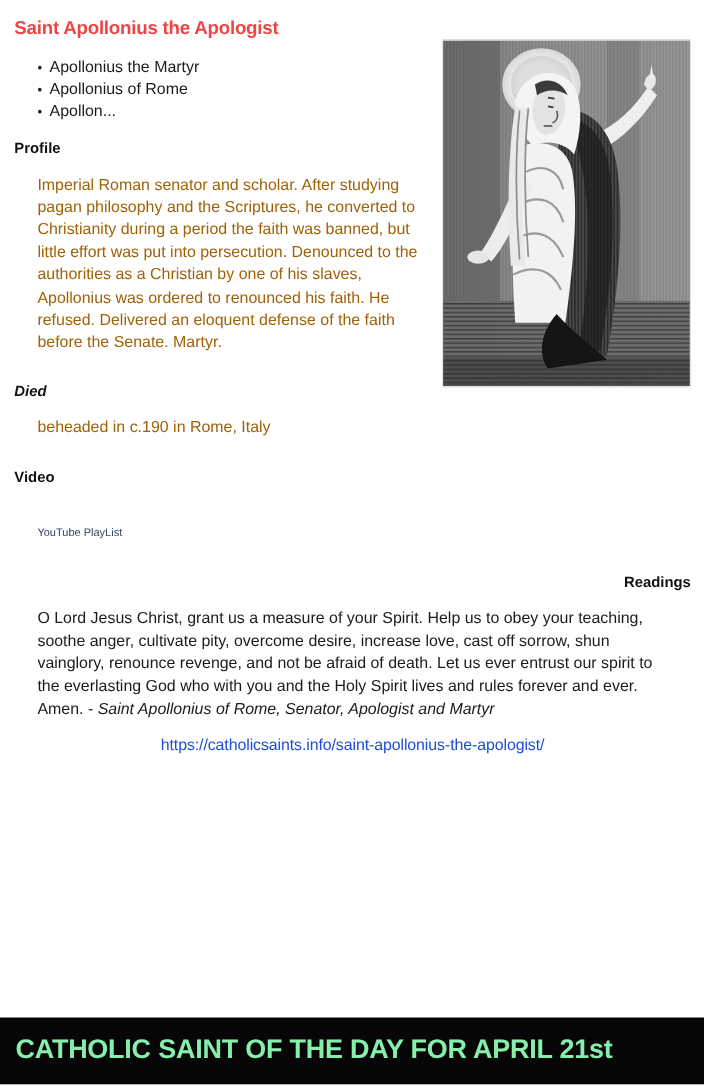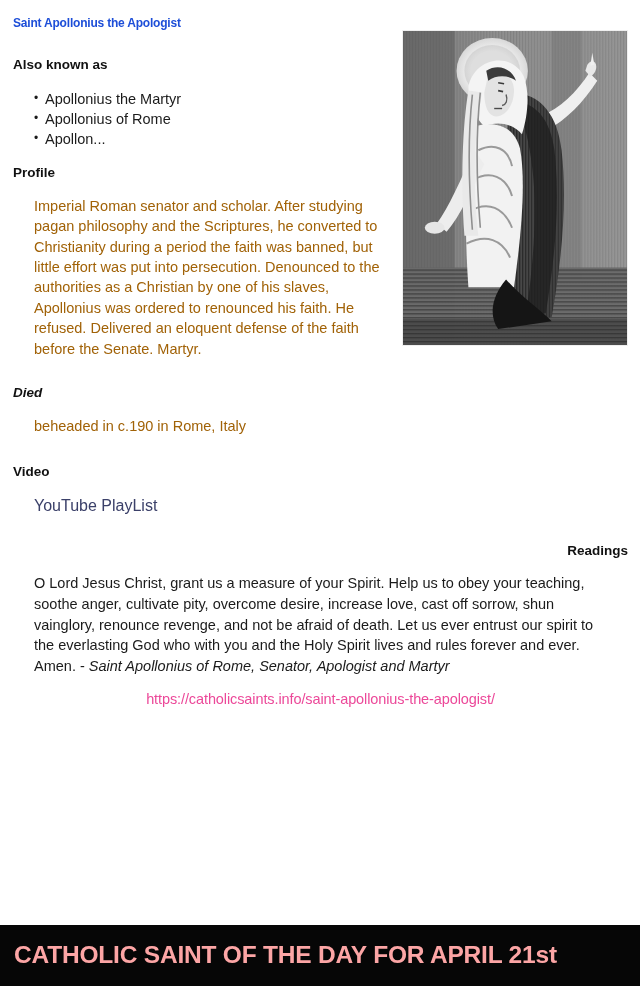--- a/index.html
+++ b/index.html
@@ -18,26 +18,26 @@
   .page {
     position: relative;
     width: 640px;
     height: 986px;
     box-sizing: border-box;
   }
   .content {
     padding: 10px 12px 0 13px;
   }
   .page-title {
-    font-size: 12px;
+    font-size: 17px;
     font-weight: bold;
     letter-spacing: -0.2px;
     margin: 6px 0 0 0;
     line-height: 1.2;
-    color: #1d4ed8;
+    color: #ef4444;
   }
   .section-heading {
     font-size: 13.5px;
     font-weight: bold;
     color: #111111;
     margin: 0;
     line-height: 1.2;
   }
   .sec-also { margin-top: 27px; }
   .sec-profile { }
@@ -77,59 +77,59 @@
 
   .saint-figure {
     float: right;
     width: 226px;
     height: 316px;
     shape-outside: inset(0);
     margin: 0 0 6px 10px;
   }
 
   .link-line {
-    font-size: 16px;
+    font-size: 10px;
     line-height: 20px;
     padding-left: 21px;
-    margin-top: 16px;
+    margin-top: 32px;
   }
   .link {
     color: #3b4069;
     text-decoration: none;
   }
   .reading-para {
     padding-left: 21px;
     padding-right: 16px;
     font-size: 14.5px;
     line-height: 20.6px;
     color: #1b1b1b;
     text-align: left;
   }
   .attrib {
     font-style: italic;
   }
   .source-url {
     margin-top: 14px;
     text-align: center;
     font-size: 14.5px;
-    color: #ec4899;
+    color: #1d4ed8;
     letter-spacing: -0.1px;
   }
   .banner {
     position: absolute;
     left: 0;
     right: 0;
     bottom: 0;
     height: 61px;
     background: #060606;
     display: flex;
     align-items: center;
   }
   .banner-text {
-    color: #fca5a5;
+    color: #86efac;
     font-size: 24.5px;
     font-weight: bold;
     letter-spacing: -0.2px;
     padding-left: 14px;
     white-space: nowrap;
     line-height: 1;
   }
 
   
   .engraving {
@@ -213,21 +213,20 @@
         <path d="M96 52 l 6 1 M96 60 l 5 1" stroke="#3a3a3a" stroke-width="1.6" fill="none"></path>
         <path d="M104 64 C 106 70 104 74 100 75" stroke="#5a5a5a" stroke-width="1.4" fill="none"></path>
         <path d="M92 78 l 8 0" stroke="#4a4a4a" stroke-width="1.4"></path>
 
         <path d="M84 40 C 96 32 110 38 114 50 C 106 44 94 44 86 50 Z" fill="#3b3b3b"></path>
 
         <path d="M104 250 C 120 268 140 282 150 292 L 96 300 C 86 286 90 266 104 250 Z" fill="#151515"></path>
       </svg>
     </div>
 
-    <h2 class="section-heading sec-also">Also known as</h2>
     <ul class="bullet-list">
       <li>Apollonius the Martyr</li>
       <li>Apollonius of Rome</li>
       <li>Apollon...</li>
     </ul>
 
     <h2 class="section-heading sec-profile">Profile</h2>
     <p class="body-para profile-para">Imperial Roman senator and scholar. After studying pagan philosophy and the Scriptures, he converted to Christianity during a period the faith was banned, but little effort was put into persecution. Denounced to the authorities as a Christian by one of his slaves, Apollonius was ordered to renounced his faith. He refused. Delivered an eloquent defense of the faith before the Senate. Martyr.</p>
 
     <h2 class="section-heading sec-died">Died</h2>

